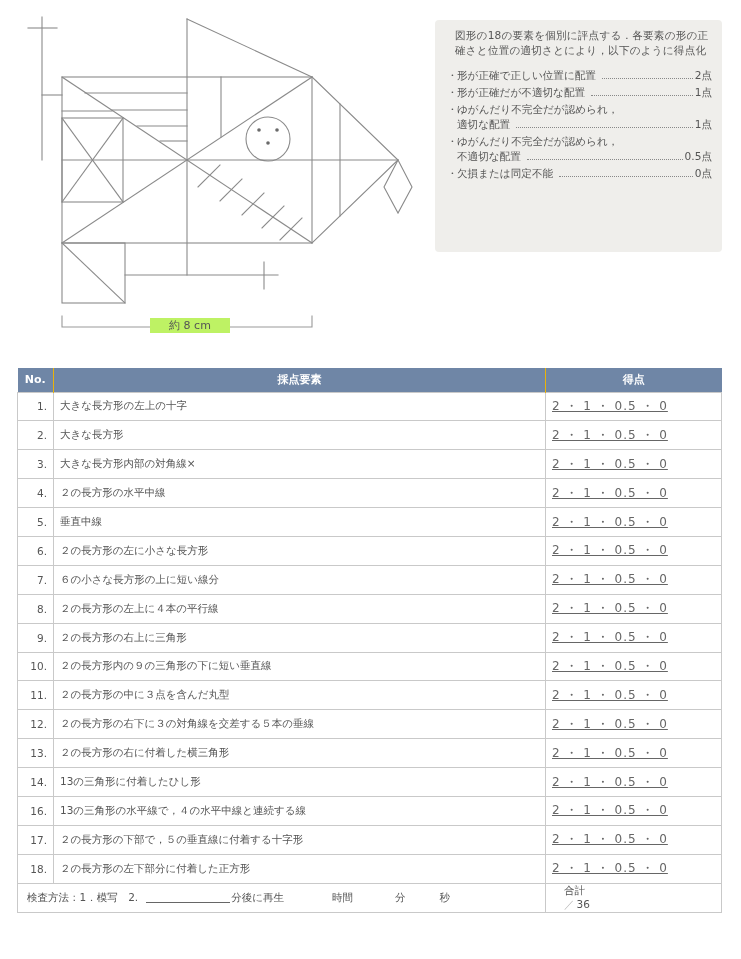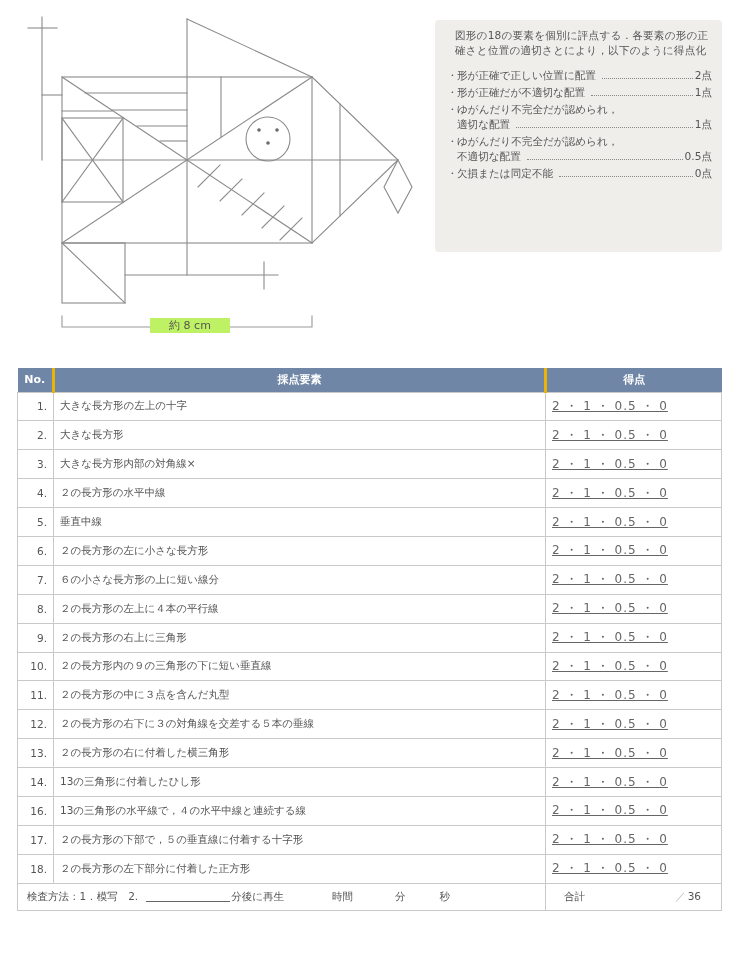--- a/index.html
+++ b/index.html
@@ -25,33 +25,33 @@
   .crit .lastline { display: flex; align-items: flex-end; }
   .crit .dots { flex: 1; border-bottom: 1px dotted #888; margin: 0 2px 4px 6px; min-width: 20px; }
   .crit .pts { white-space: nowrap; }
 
   table.score {
     position: absolute; left: 17px; top: 368px; width: 705px;
     border-collapse: collapse; font-size: 10.5px; color: #555;
   }
   table.score th {
     background: #6f86a6; color: #fff; font-weight: bold; height: 24px;
-    border-right: 3px solid #eab308; font-size: 11px;
+    border-right: 1px solid #eab308; font-size: 11px;
   }
   table.score th:last-child { border-right: none; }
   table.score td {
     height: 28.9px; border: 1px solid #c9c9c9; padding: 0 6px;
   }
   td.no { width: 36px; text-align: right; padding-right: 4px; }
   td.item { text-align: left; padding-left: 7px; }
   td.sc { width: 176px; text-align: left; font-size: 12px; letter-spacing: 1px; color: #666; text-decoration: underline; }
   tr.foot td { height: 27px; }
   .foot-left { display: flex; align-items: center; white-space: nowrap; padding-left: 3px !important; }
   .blank-line { display: inline-block; width: 84px; border-bottom: 1px solid #666; height: 10px; margin: 0 1px 0 8px; }
-  .foot-right { display: flex; justify-content: space-between; padding: 0 14px 0 12px !important; }
+  .foot-right { display: flex; justify-content: flex-start; padding: 0 14px 0 12px !important; flex-direction: column; }
   .gap { display: inline-block; }
   .slash { color: #aaa; margin-right: 2px; }
 </style>
 </head>
 <body>
 
 <div id="figure">
   <svg width="430" height="345" viewBox="0 0 430 345">
     <g stroke="#8a8a8a" stroke-width="1.1" fill="none" stroke-linecap="square">
 

